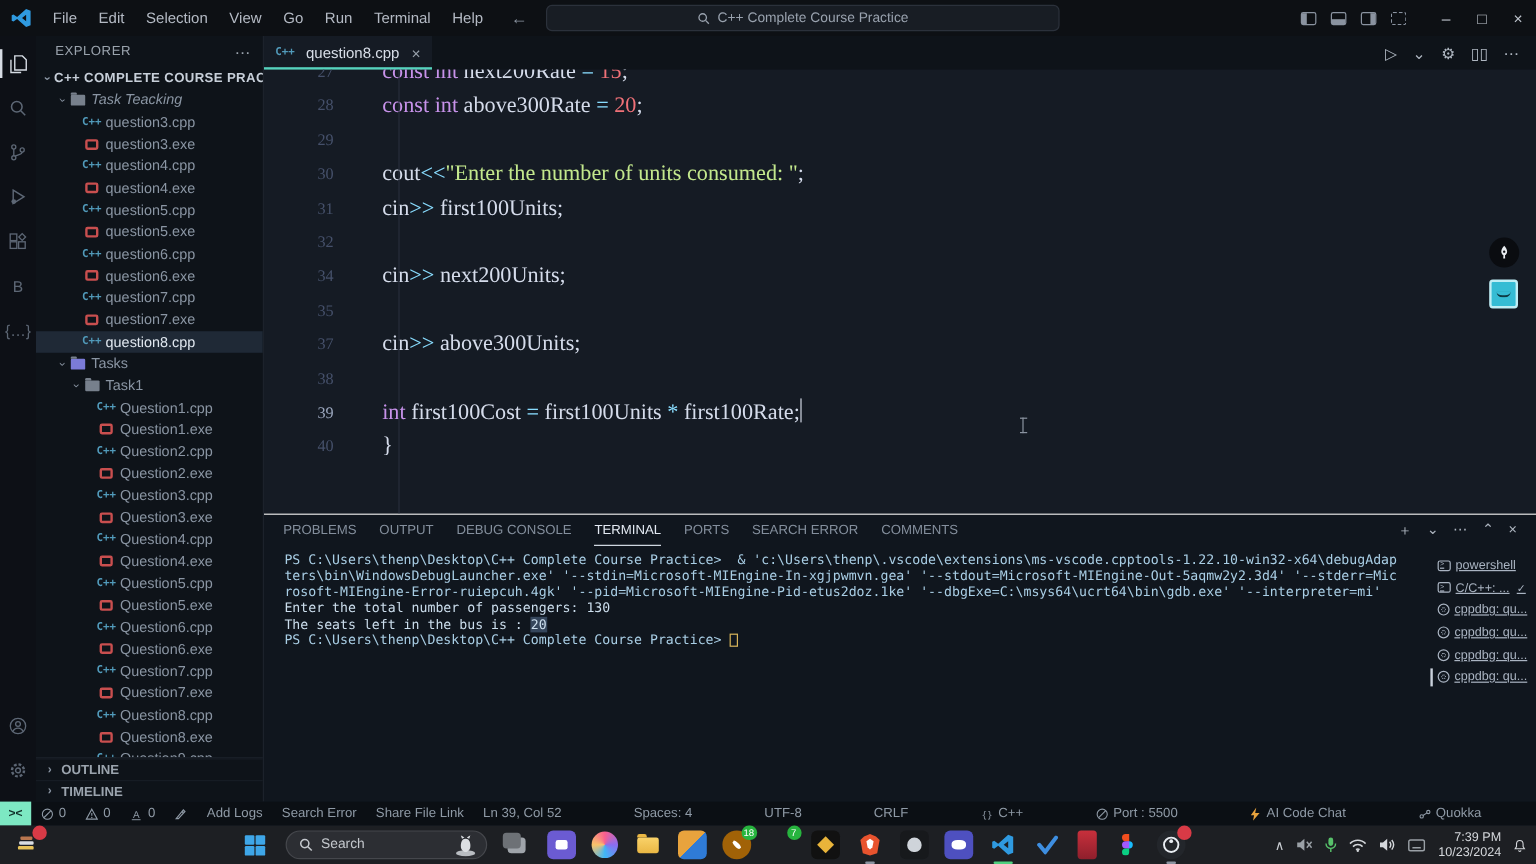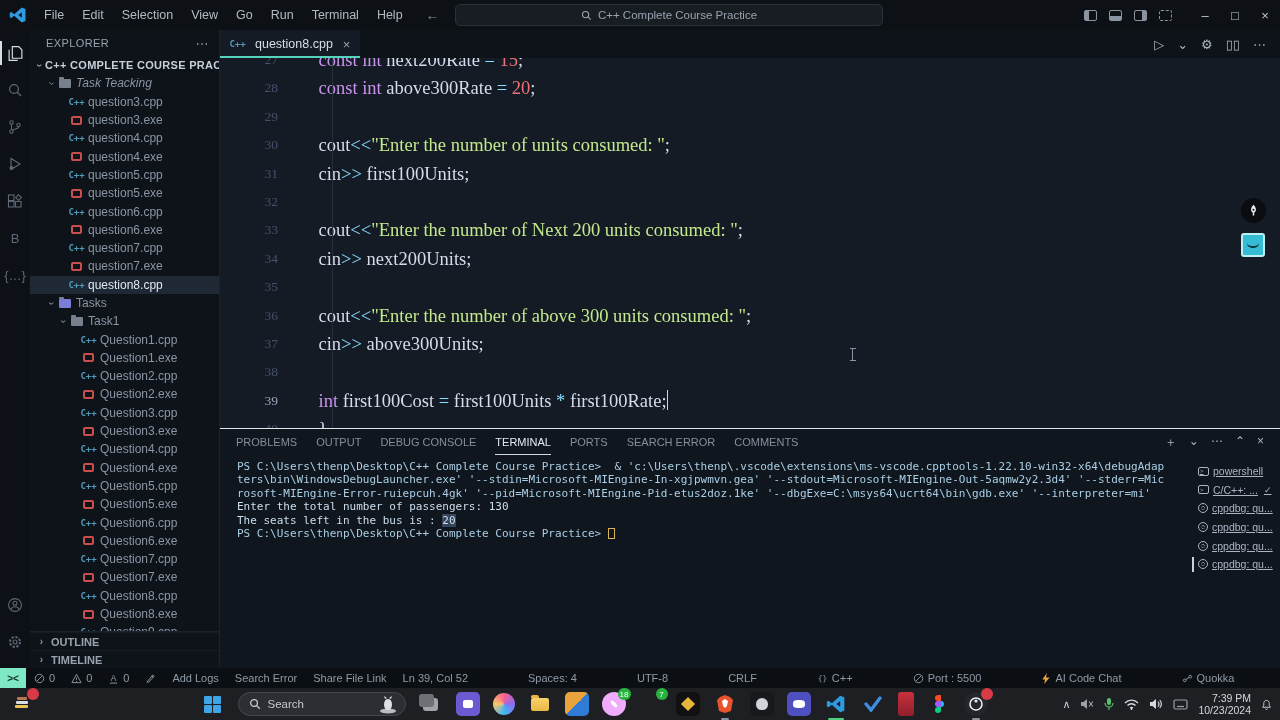--- a/index.html
+++ b/index.html
@@ -472,24 +472,22 @@
 
       <div class="code">
         <div class="guide"></div>
         <div class="codelines" id="codeLines">
             <div class="cl"><span class="ln">27</span><span><span class="tk-w">    </span><span class="tk-k">const</span><span class="tk-w"> </span><span class="tk-k">int</span><span class="tk-w"> next200Rate </span><span class="tk-o">=</span><span class="tk-w"> </span><span class="tk-n">15</span><span class="tk-w">;</span></span></div>
             <div class="cl"><span class="ln">28</span><span><span class="tk-w">    </span><span class="tk-k">const</span><span class="tk-w"> </span><span class="tk-k">int</span><span class="tk-w"> above300Rate </span><span class="tk-o">=</span><span class="tk-w"> </span><span class="tk-n">20</span><span class="tk-w">;</span></span></div>
             <div class="cl"><span class="ln">29</span><span></span></div>
             <div class="cl"><span class="ln">30</span><span><span class="tk-w">    cout</span><span class="tk-o">&lt;&lt;</span><span class="tk-s">"Enter the number of units consumed: "</span><span class="tk-w">;</span></span></div>
             <div class="cl"><span class="ln">31</span><span><span class="tk-w">    cin</span><span class="tk-o">&gt;&gt;</span><span class="tk-w"> first100Units;</span></span></div>
             <div class="cl"><span class="ln">32</span><span></span></div>
-            <div class="cl"><span class="ln">33</span><span><span class="tk-w">    cout</span><span class="tk-o">&lt;&lt;</span><span class="tk-s">"Enter the number of Next 200 units consumed: "</span><span class="tk-w">;</span></span></div>
             <div class="cl"><span class="ln">34</span><span><span class="tk-w">    cin</span><span class="tk-o">&gt;&gt;</span><span class="tk-w"> next200Units;</span></span></div>
             <div class="cl"><span class="ln">35</span><span></span></div>
-            <div class="cl"><span class="ln">36</span><span><span class="tk-w">    cout</span><span class="tk-o">&lt;&lt;</span><span class="tk-s">"Enter the number of above 300 units consumed: "</span><span class="tk-w">;</span></span></div>
             <div class="cl"><span class="ln">37</span><span><span class="tk-w">    cin</span><span class="tk-o">&gt;&gt;</span><span class="tk-w"> above300Units;</span></span></div>
             <div class="cl"><span class="ln">38</span><span></span></div>
             <div class="cl active"><span class="ln">39</span><span><span class="tk-w">    </span><span class="tk-k">int</span><span class="tk-w"> first100Cost </span><span class="tk-o">=</span><span class="tk-w"> first100Units </span><span class="tk-o">*</span><span class="tk-w"> first100Rate;</span><span class="caret"></span></span></div>
             <div class="cl"><span class="ln">40</span><span><span class="tk-w">    }</span></span></div>
           </div>
         <span class="ibeam"></span>
         <div class="ovl-pen">
           <svg width="13" height="13" viewBox="0 0 16 16">
               <path fill="#e8ecf0" d="M8 1c2 2 3 4 3 6 0 1.5-1 3-2.2 3.8L9 14H7l.2-3.2C6 10 5 8.5 5 7c0-2 1-4 3-6z"></path>
               <circle cx="8" cy="7" r="1.2" fill="#0a0c10"></circle>
@@ -703,21 +701,21 @@
           <span class="tv-sq"></span>
         </div>
         <div class="tb-ic" style="background: rgb(107, 91, 210);">
           <i style="width: 10px; height: 8px; background: rgb(255, 255, 255); border-radius: 2px;"></i>
         </div>
         <div class="tb-ic" style="background: conic-gradient(rgb(249, 95, 143), rgb(138, 109, 240), rgb(63, 182, 245), rgb(249, 196, 107), rgb(249, 95, 143)); border-radius: 50%; width: 22px; height: 22px;"></div>
         <div class="tb-ic">
           <span class="fold"></span>
         </div>
         <div class="tb-ic" style="background: linear-gradient(135deg, rgb(232, 163, 61) 50%, rgb(47, 123, 214) 50%);"></div>
-        <div class="tb-ic" style="background: #f0abfc; border-radius: 50%; justify-content: center;">
+        <div class="tb-ic" style="background: #a16207; border-radius: 50%; justify-content: center;">
           <svg width="12" height="12" viewBox="0 0 12 12">
             <path d="M3.5 2.5c2 0 6 4 6 6l-1.5 1C6 9 3 6 2.5 4z" fill="#fff"></path>
           </svg>
           <span class="badge">18</span>
         </div>
         <div class="tb-ic">
           <span class="badge">7</span>
         </div>
         <div class="tb-ic" style="background: rgb(17, 17, 17);">
           <i style="width: 10px; height: 10px; background: rgb(233, 180, 58); transform: rotate(45deg);"></i>

